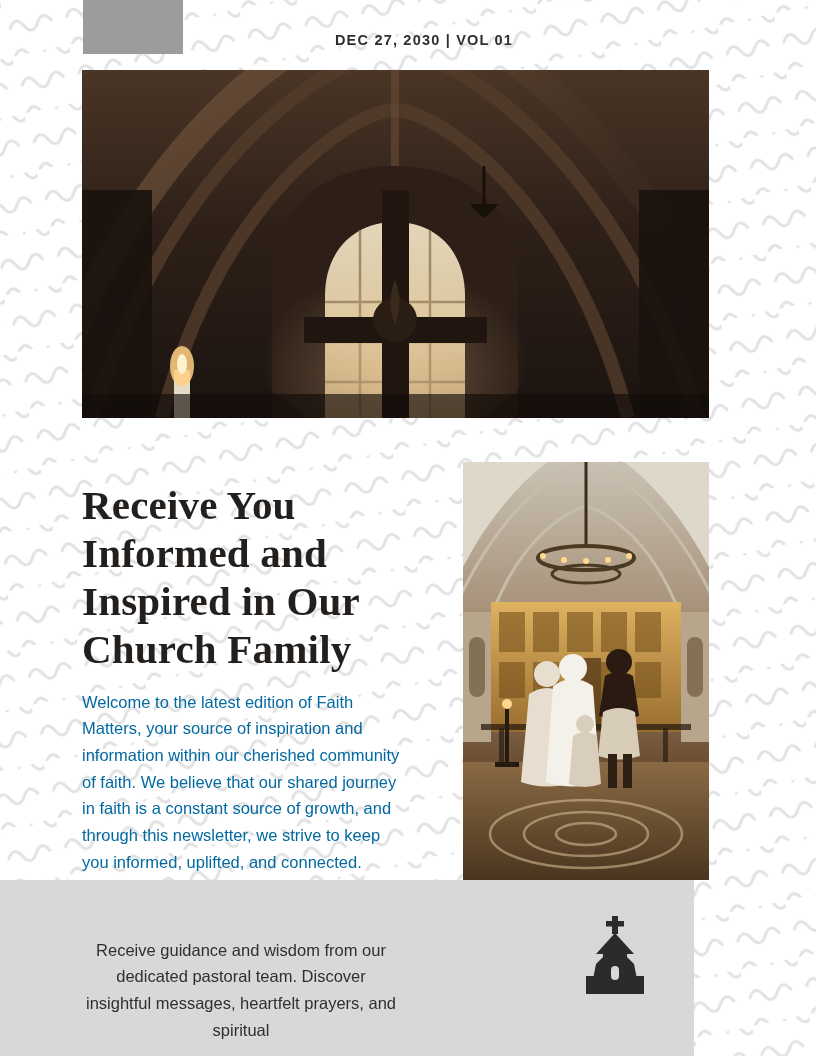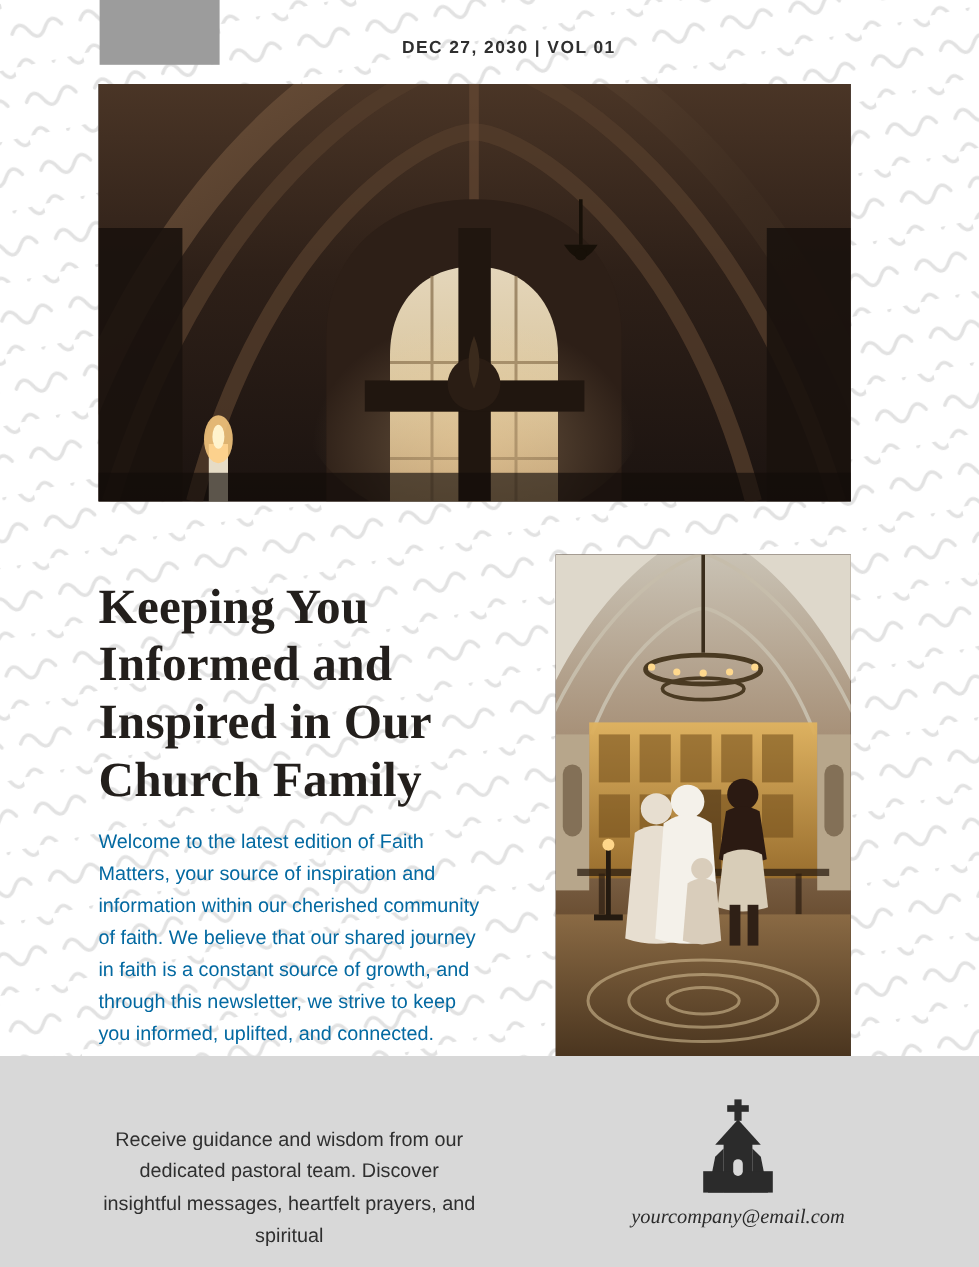--- a/index.html
+++ b/index.html
@@ -93,21 +93,21 @@
     height: 418px;
     overflow: hidden;
     background: #3a2a1d;
   }
 
   
   .footer {
     position: absolute;
     left: 0;
     top: 880px;
-    width: 816px;
+    width: 694px;
     height: 176px;
     background: #d8d8d8;
   }
   .footer-text {
     position: absolute;
     left: 82px;
     top: 40px;
     width: 318px;
     font-size: 16.5px;
     line-height: 1.62;
@@ -217,21 +217,21 @@
 
         <rect x="92" y="300" width="16" height="48" fill="#e6dcc6"></rect>
         <ellipse cx="100" cy="296" rx="12" ry="20" fill="#ffcf82" opacity="0.85"></ellipse>
         <ellipse cx="100" cy="294" rx="5" ry="10" fill="#fff3cd"></ellipse>
 
         <rect x="0" y="324" width="627" height="24" fill="#120c09" opacity="0.65"></rect>
       </g>
     </svg>
   </div>
 
-  <h1 class="headline">Keeping You Informed and Inspired in Our Church Family</h1>
+  <h1 class="headline">Receive You Informed and Inspired in Our Church Family</h1>
 
   <p class="body-copy">Welcome to the latest edition of Faith Matters, your source of inspiration and information within our cherished community of faith. We believe that our shared journey in faith is a constant source of growth, and through this newsletter, we strive to keep you informed, uplifted, and connected.</p>
 
   <div class="photo">
     <svg width="246" height="418" viewBox="0 0 246 418" xmlns="http://www.w3.org/2000/svg">
       <defs>
         <linearGradient id="pBg" x1="0" y1="0" x2="0" y2="1">
           <stop offset="0%" stop-color="#c9c2b4"></stop>
           <stop offset="35%" stop-color="#a8927a"></stop>
           <stop offset="72%" stop-color="#6b4f33"></stop>
@@ -347,17 +347,16 @@
           <rect x="31" y="36" width="24" height="42"></rect>
 
           <path d="M24 48 L31 41 L31 78 L18 78 Z"></path>
           <path d="M62 48 L55 41 L55 78 L68 78 Z"></path>
           <rect x="14" y="60" width="58" height="18"></rect>
         </g>
         <g fill="#d8d8d8">
           <rect x="39" y="50" width="8" height="14" rx="4"></rect>
         </g>
       </svg>
-      <div class="footer-email">yourcompany@email.com</div>
     </div>
   </div>
 
 </div>
 
 </body></html>

